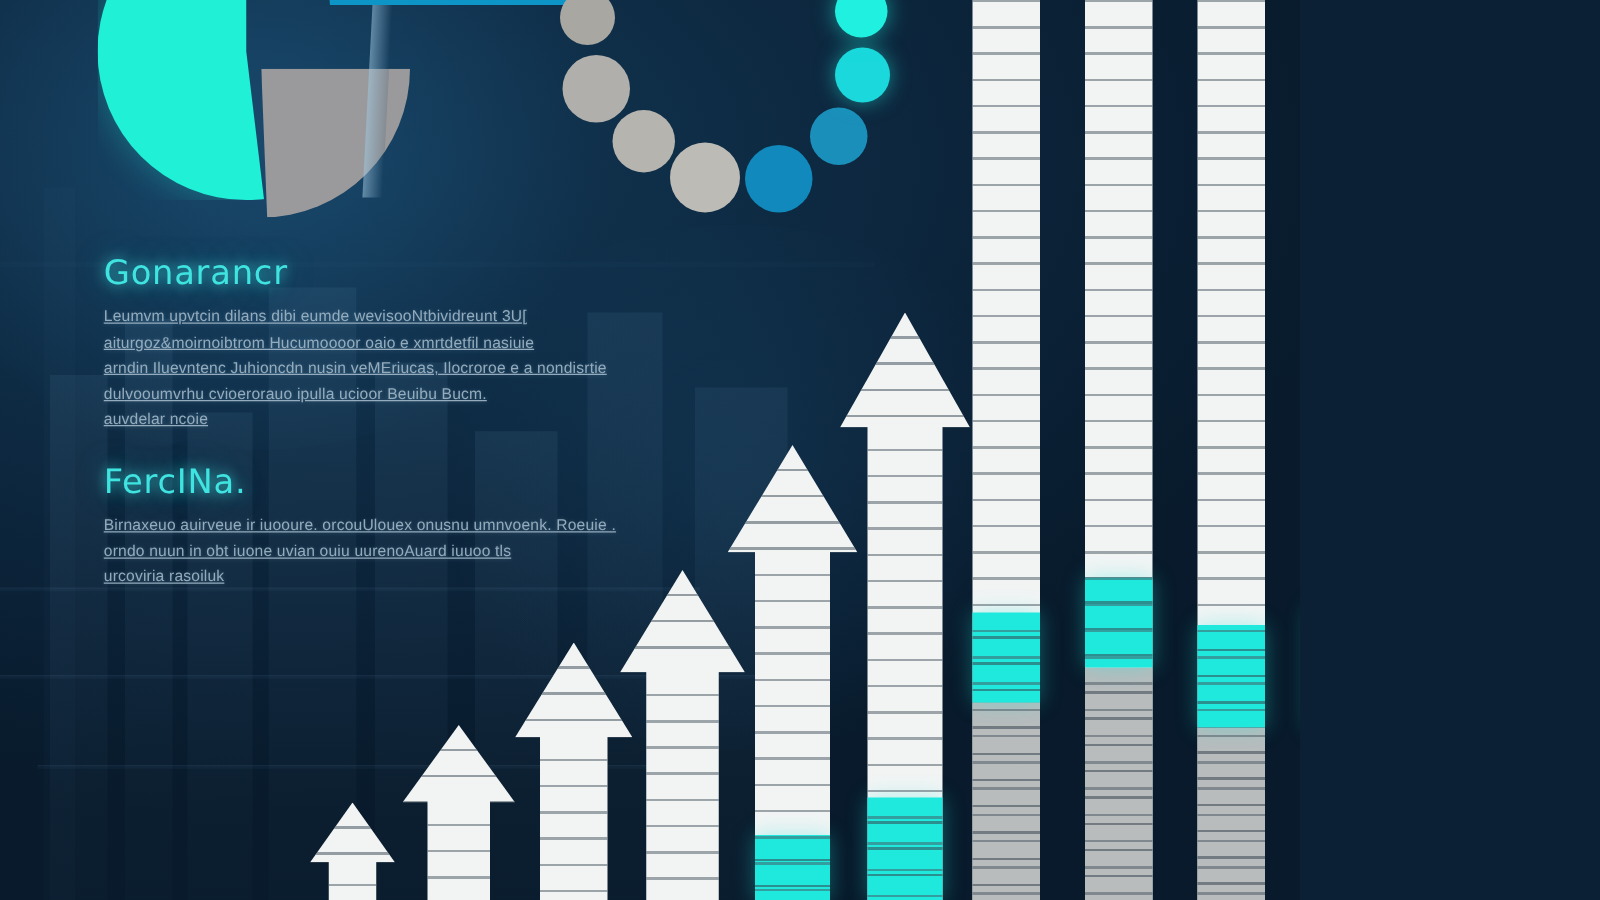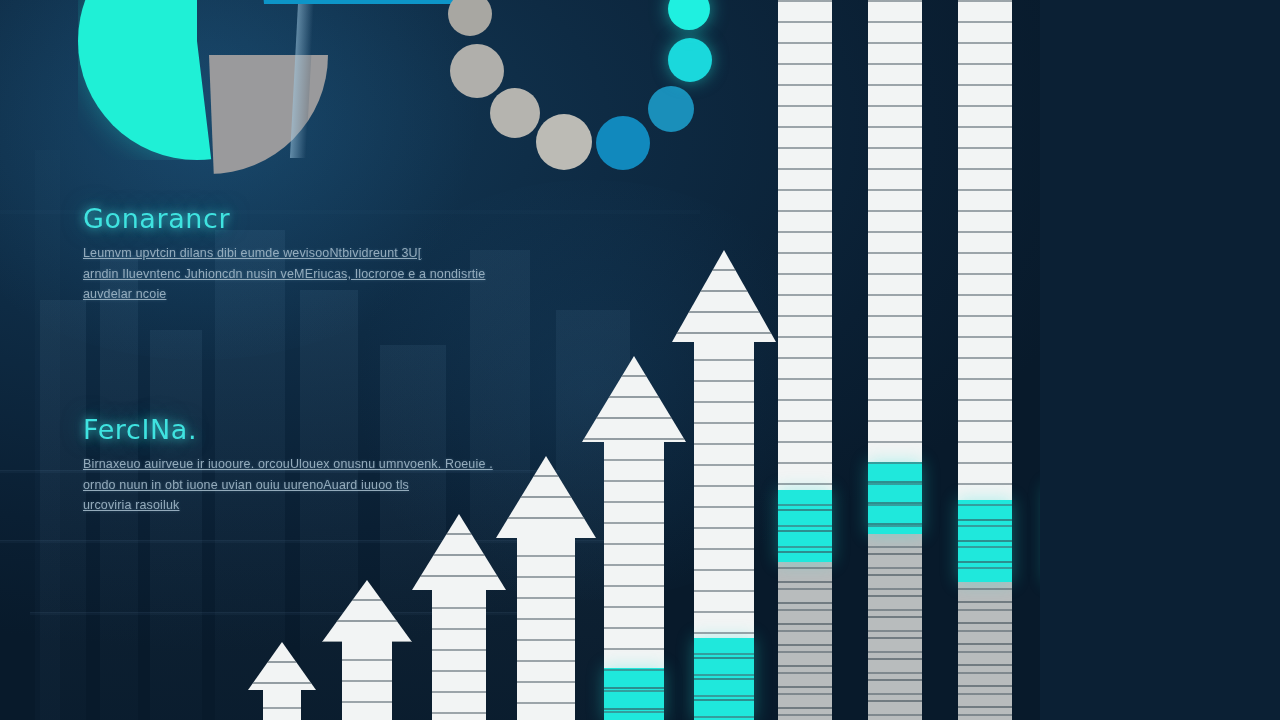--- a/index.html
+++ b/index.html
@@ -261,26 +261,28 @@
         <div class="seg seg-cyan" style="bottom:146px; height:100px;"></div>
       </div>
     </div>
 
   </div>
 
   <div class="text-block" style="left:83px; top:203px;">
     <div class="heading">Gonarancr</div>
     <div class="body-copy">
       <p>Leumvm upvtcin dilans dibi eumde wevisooNtbividreunt 3U[</p>
+      <p>aiturgoz&amp;moirnoibtrom Hucumoooor oaio e xmrtdetfil  nasiuie</p>
       <p>arndin Iluevntenc Juhioncdn nusin veMEriucas, Ilocroroe e a nondisrtie</p>
+      <p>dulvooumvrhu cvioerorauo ipulla ucioor Beuibu Bucm.</p>
       <p>auvdelar ncoie</p>
     </div>
   </div>
 
-  <div class="text-block" style="left:83px; top:370px;margin-top:44px;">
+  <div class="text-block" style="left:83px; top:370px;">
     <div class="heading">FercINa.</div>
     <div class="body-copy">
       <p>Birnaxeuo auirveue ir iuooure. orcouUlouex onusnu umnvoenk. Roeuie .</p>
       <p>orndo nuun in obt iuone uvian ouiu uurenoAuard iuuoo tls</p>
       <p>urcoviria rasoiluk</p>
     </div>
   </div>
 
 </div>
 

